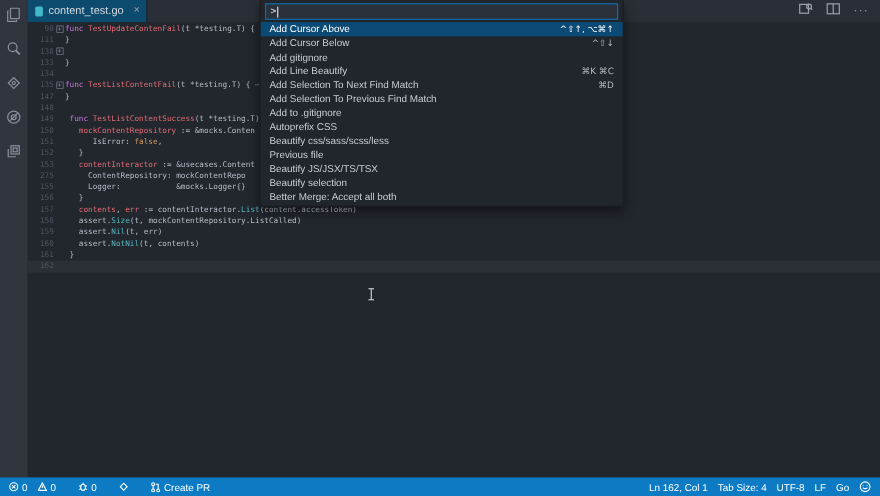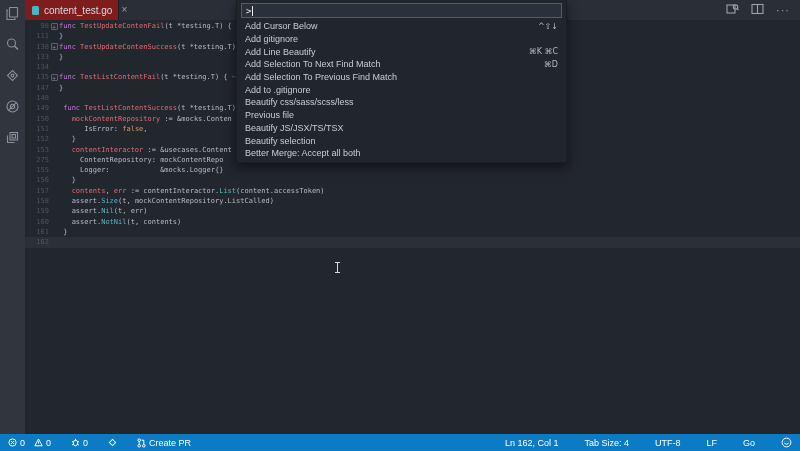--- a/index.html
+++ b/index.html
@@ -9,21 +9,21 @@
 
   
   #activity-bar { position:absolute; left:0; top:0; width:25px; height:434px;
                   background:#30353e; z-index:3; }
   .ab-item { width:25px; height:31px; display:flex; align-items:center; justify-content:center; }
   .ab-item svg { stroke:#8b919b; fill:none; stroke-width:1.1; }
 
   
   #tab-bar { position:absolute; left:25px; top:0; right:0; height:20px;
              background:#2a2f37; display:flex; align-items:stretch; }
-  #tab { width:94px; background:#7f1d1d; display:flex; align-items:center;
+  #tab { width:109px; background:#0c4a6e; display:flex; align-items:center;
          padding:0 7px; gap:5px; border-right:1px solid #1b1e24; }
   #tab-file-icon { width:7px; height:9px; background:#43b8c9; border-radius:1.5px; flex:none; }
   #tab-label { font-size:10px; color:#d7dbe2; white-space:nowrap; }
   #tab-close { margin-left:4px; color:#9aa0a8; font-size:10px; line-height:10px; }
   #tab-actions { margin-left:auto; display:flex; align-items:center; gap:12px; padding-right:10px; }
   #tab-actions svg { stroke:#9ba1ab; fill:none; stroke-width:1.1; }
   #more-actions { color:#9ba1ab; font-size:11px; letter-spacing:1px; line-height:8px; }
 
   
   #editor { position:absolute; left:25px; top:20px; right:0; bottom:17px;
@@ -63,21 +63,21 @@
                font-family:"DejaVu Sans", sans-serif; white-space:nowrap; }
   .pi.selected { background:#0b4a74; }
   .pi.selected .pl-label, .pi.selected .pl-sc { color:#ffffff; }
 
   
   #status-bar { position:absolute; left:0; right:0; bottom:0; height:17px; background:#0d7bc4;
                 display:flex; align-items:center; color:#fff; font-size:9px; z-index:5; }
   #sb-left { display:flex; align-items:center; padding-left:8px; }
   #sb-left .sb-item { display:flex; align-items:center; gap:3px; margin-right:9px; }
   #sb-left .sb-item:nth-child(n+3) { margin-left:11px; }
-  #sb-right { margin-left:auto; display:flex; align-items:center; gap:26px; padding-right:8px; }
+  #sb-right { margin-left:auto; display:flex; align-items:center; gap:9px; padding-right:8px; }
   .sb-item svg { stroke:#fff; fill:none; stroke-width:1; }
   .sb-item { white-space:nowrap; }
 </style>
 </head>
 <body>
 
 <div id="window">
 
   <div id="activity-bar">
     <div class="ab-item">
@@ -160,21 +160,20 @@
         <div class="code-row">
           <span class="ln">111</span>
           <span class="foldcol"></span>
           <span class="code"><span class="tk pl">}</span></span>
         </div>
         <div class="code-row">
           <span class="ln">138</span>
           <span class="foldcol">
             <span class="foldbox">+</span>
           </span>
-          <span class="code"><span class="tk kw">func</span><span class="tk pl"> </span><span class="tk fn">TestUpdateContenSuccess</span><span class="tk pl">(t *testing.T)</span></span>
         </div>
         <div class="code-row">
           <span class="ln">133</span>
           <span class="foldcol"></span>
           <span class="code"><span class="tk pl">}</span></span>
         </div>
         <div class="code-row">
           <span class="ln">134</span>
           <span class="foldcol"></span>
           <span class="code"></span>
@@ -269,20 +268,24 @@
       </div>
     <div id="mouse-cursor"></div>
   </div>
 
   <div id="command-palette">
     <div id="palette-input">
       <span id="palette-input-text">&gt;</span>
       <span id="palette-caret"></span>
     </div>
     <div id="palette-list">
+        <div class="pi selected">
+          <span class="pl-label">Add Cursor Above</span>
+          <span class="pl-sc">^⇧↑, ⌥⌘↑</span>
+        </div>
         <div class="pi">
           <span class="pl-label">Add Cursor Below</span>
           <span class="pl-sc">^⇧↓</span>
         </div>
         <div class="pi">
           <span class="pl-label">Add gitignore</span>
           <span class="pl-sc"></span>
         </div>
         <div class="pi">
           <span class="pl-label">Add Line Beautify</span>
@@ -291,20 +294,24 @@
         <div class="pi">
           <span class="pl-label">Add Selection To Next Find Match</span>
           <span class="pl-sc">⌘D</span>
         </div>
         <div class="pi">
           <span class="pl-label">Add Selection To Previous Find Match</span>
           <span class="pl-sc"></span>
         </div>
         <div class="pi">
           <span class="pl-label">Add to .gitignore</span>
+          <span class="pl-sc"></span>
+        </div>
+        <div class="pi">
+          <span class="pl-label">Autoprefix CSS</span>
           <span class="pl-sc"></span>
         </div>
         <div class="pi">
           <span class="pl-label">Beautify css/sass/scss/less</span>
           <span class="pl-sc"></span>
         </div>
         <div class="pi">
           <span class="pl-label">Previous file</span>
           <span class="pl-sc"></span>
         </div>

